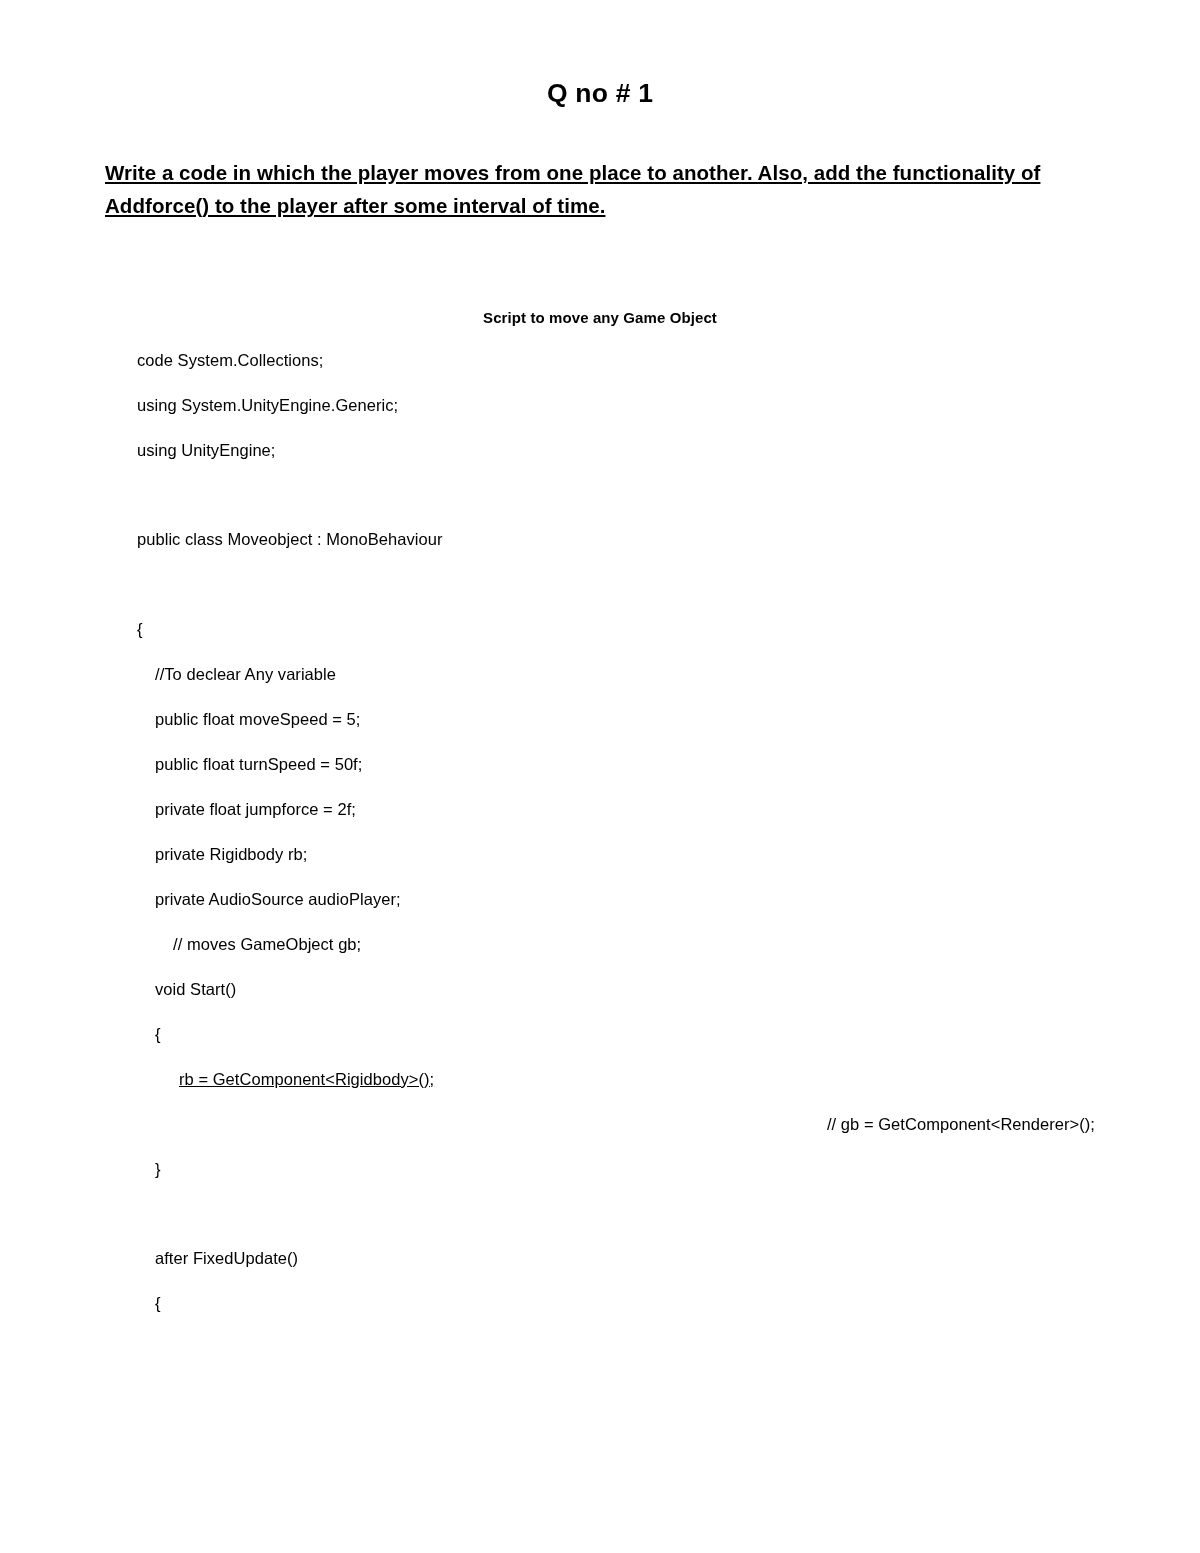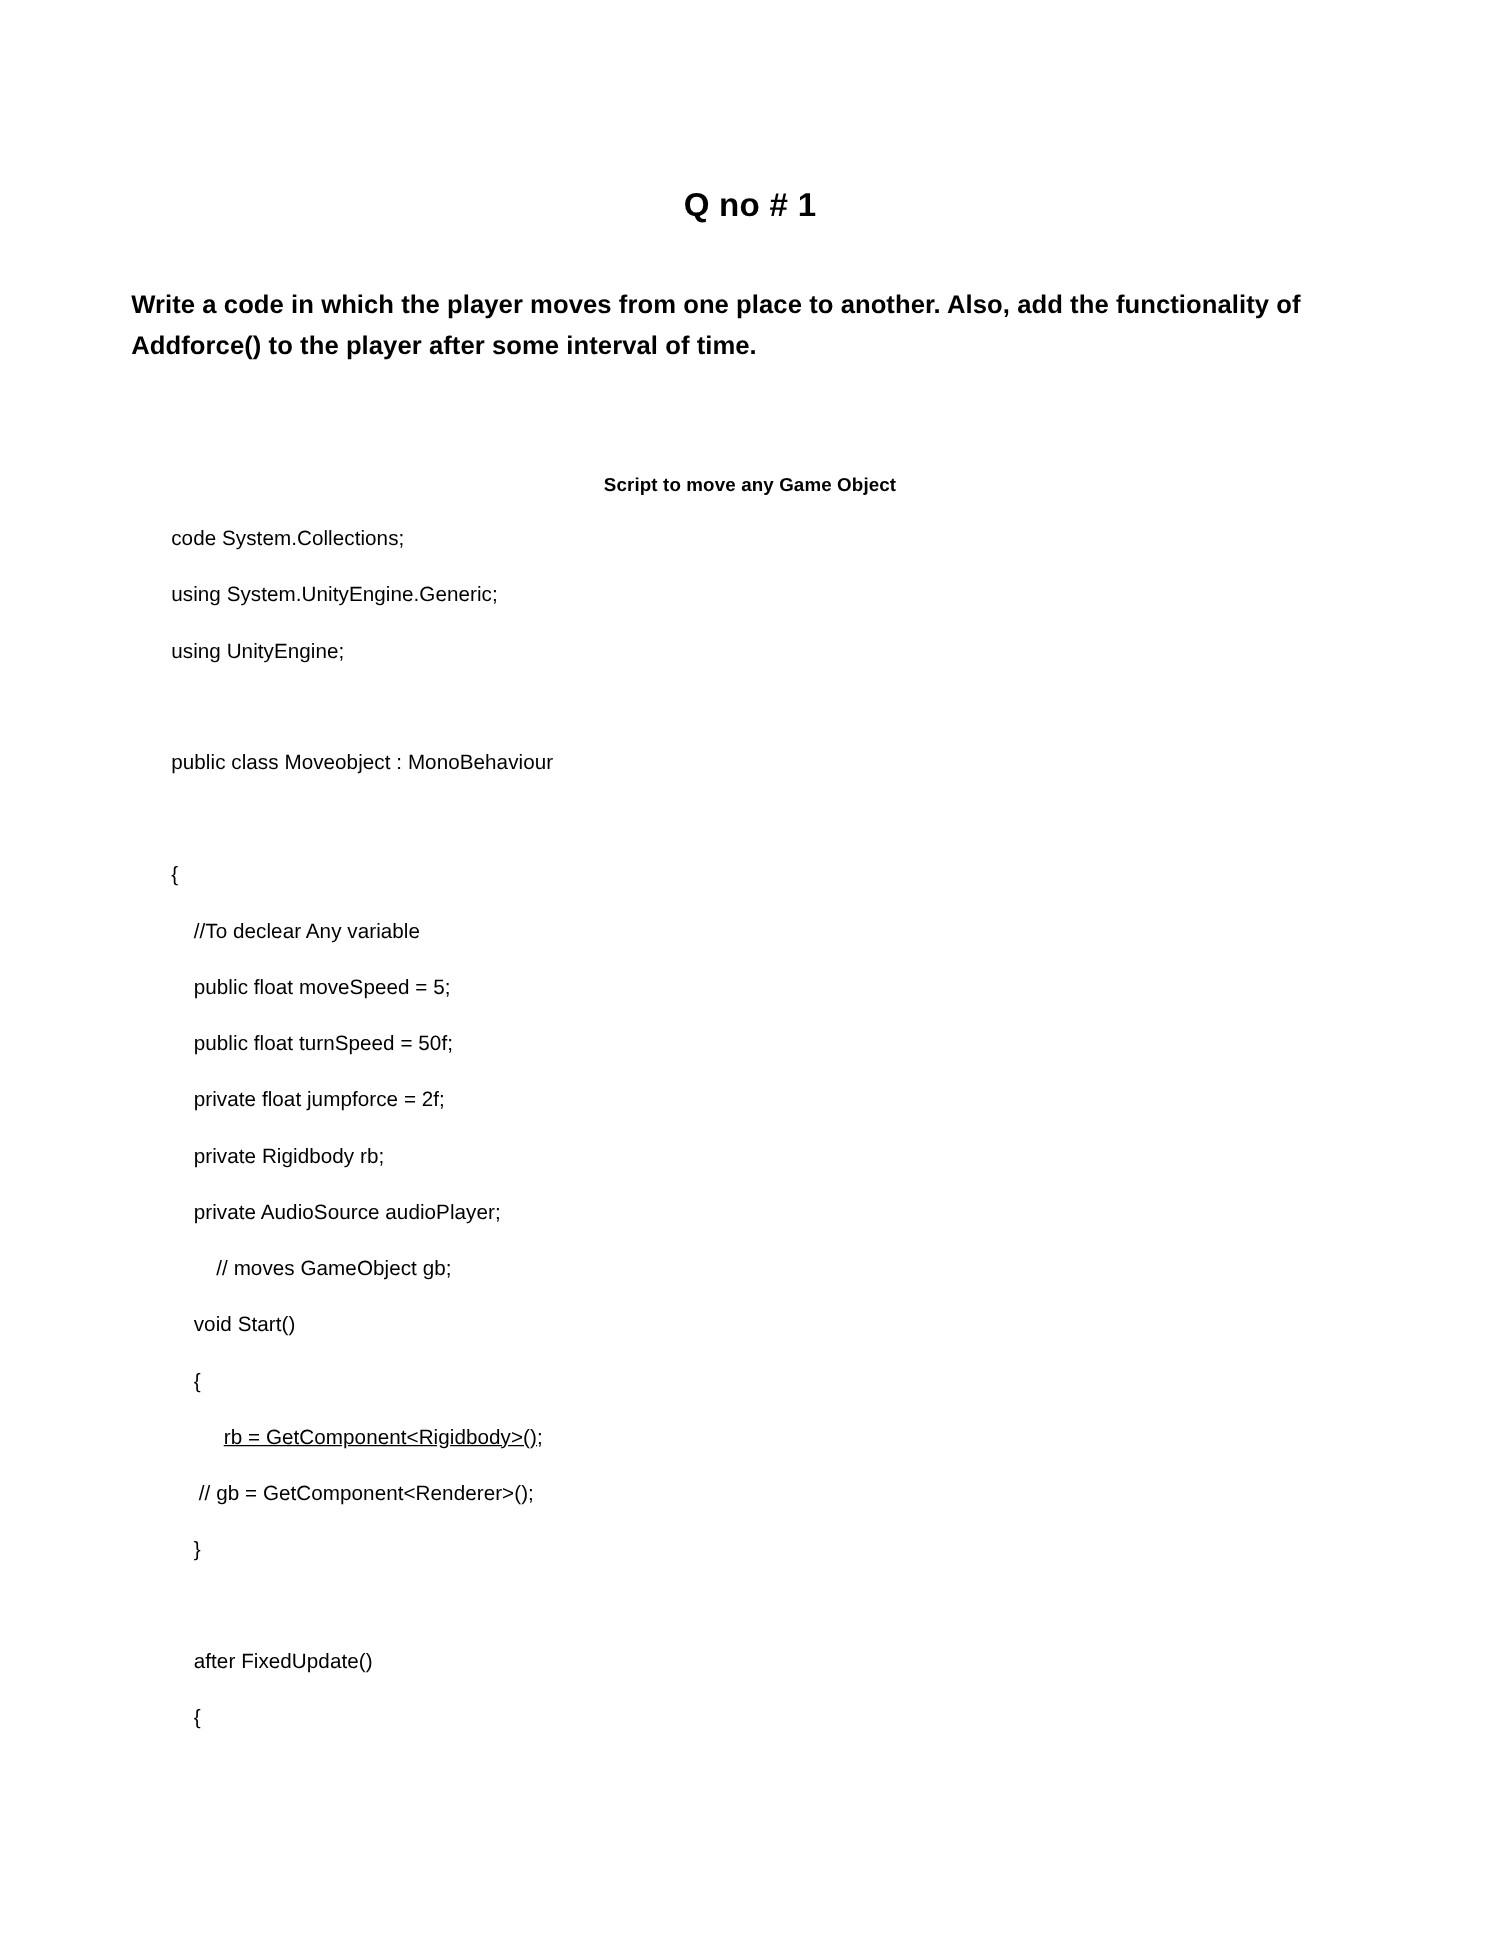--- a/index.html
+++ b/index.html
@@ -12,36 +12,37 @@
     height: 1553px;
     font-family: "Liberation Sans", sans-serif;
     color: #000000;
     overflow: hidden;
   }
   .page {
     position: relative;
     width: 1200px;
     height: 1257px;
     box-sizing: border-box;
-    padding: 120px 105px 0 105px;
+    padding: 49px 105px 0 105px;
   }
   .doc-title {
     text-align: center;
     font-size: 26.5px;
     font-weight: bold;
     letter-spacing: 0.2px;
     margin: 28px 0 0 0;
     line-height: 1.25;
   }
   .intro {
     margin: 46px 0 0 0;
     font-size: 20.5px;
     font-weight: bold;
     line-height: 1.62;
     letter-spacing: 0.05px;
+    text-decoration: underline;
   }
   .spacer-lg {
     height: 86px;
   }
   .section-heading {
     text-align: center;
     font-size: 15px;
     font-weight: bold;
     margin: 0 0 0 0;
     letter-spacing: 0.1px;
@@ -57,21 +58,21 @@
     min-height: 16px;
     padding: 0;
     margin: 0 0 28.5px 0;
   }
   .code-line.blank {
     margin-bottom: 28.5px;
     min-height: 16px;
   }
   .ind-0 { padding-left: 32px; }
   .ind-1 { padding-left: 50px; }
-  .ind-2 { padding-left: 54px; }
+  .ind-2 { padding-left: 54px; text-align: right; }
   .ind-3 { padding-left: 74px; text-decoration: underline; }
   .ind-4 { padding-left: 68px; }
 </style>
 </head>
 <body>
 
 <div class="page">
 
   <h1 class="doc-title">Q no # 1</h1>
 

